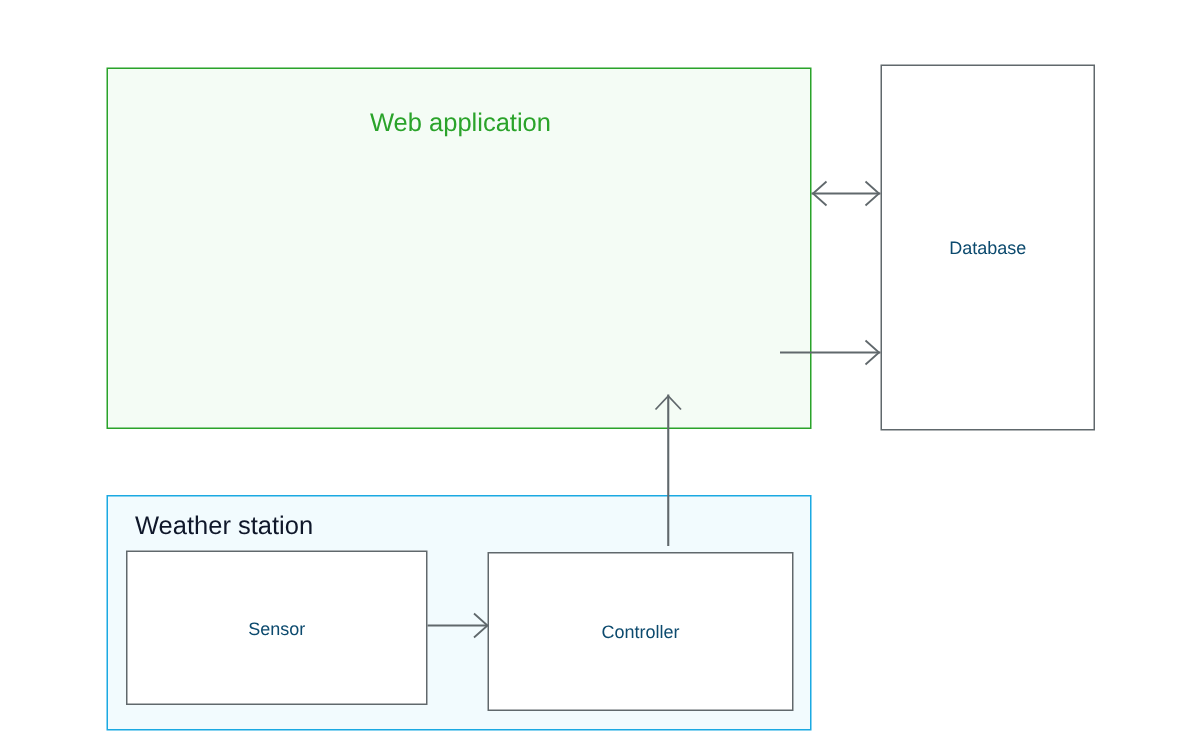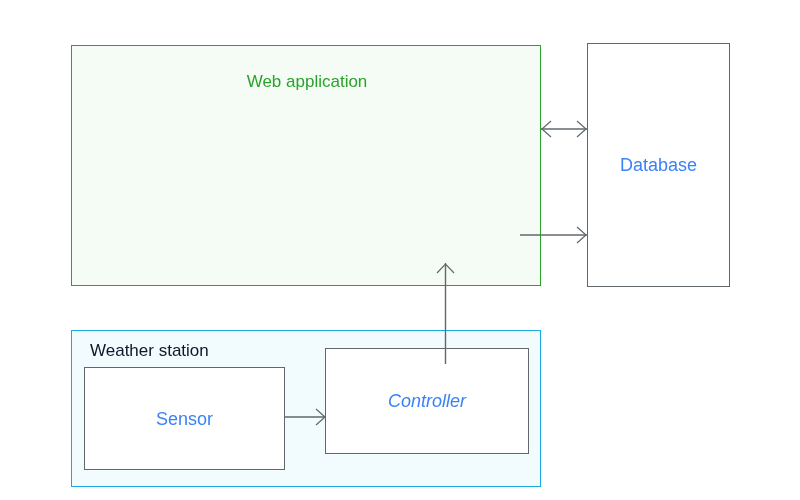--- a/index.html
+++ b/index.html
@@ -67,22 +67,22 @@
   .node {
     position: absolute;
     box-sizing: border-box;
     background: #ffffff;
     border: 1px solid #60686c;
     display: flex;
     align-items: center;
     justify-content: center;
   }
   .node-label {
-    font-size: 18px;
-    color: #3b82f6;
+    font-size: 12px;
+    color: #0c4a6e;
     line-height: 1;
     white-space: nowrap;
   }
 
   #node-api {
     left: 371px;
     top: 166px;
     width: 149px;
     height: 97px;
   }
@@ -94,24 +94,23 @@
   }
   #node-sensor {
     left: 84px;
     top: 367px;
     width: 201px;
     height: 103px;
     text-align: right;
   }
   #node-controller {
     left: 325px;
-    top: 348px;
+    top: 368px;
     width: 204px;
     height: 106px;
-    font-style: italic;
   }
 
   
   #connectors {
     position: absolute;
     left: 0;
     top: 0;
     width: 800px;
     height: 500px;
     pointer-events: none;

